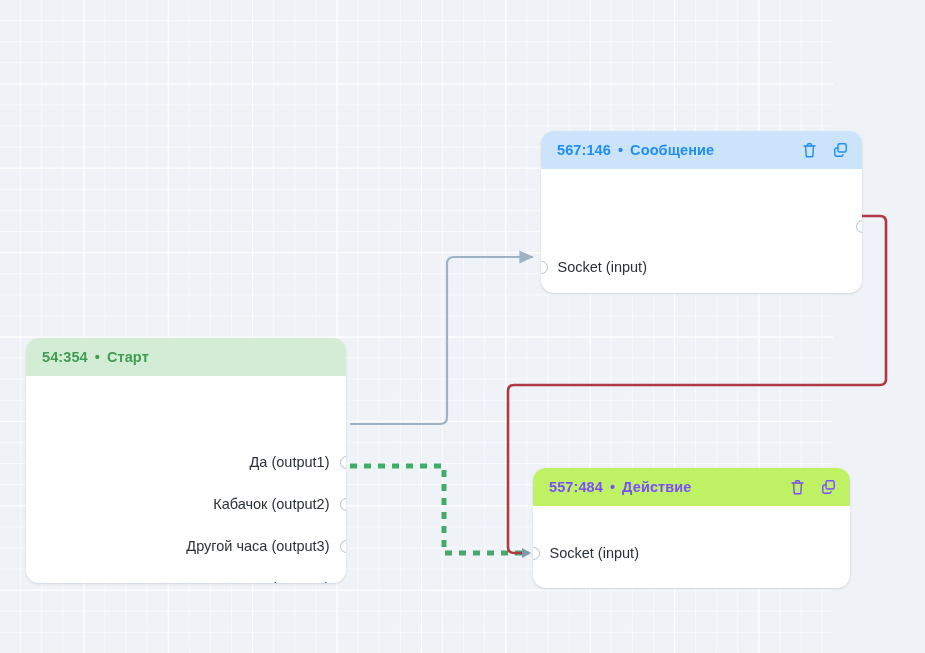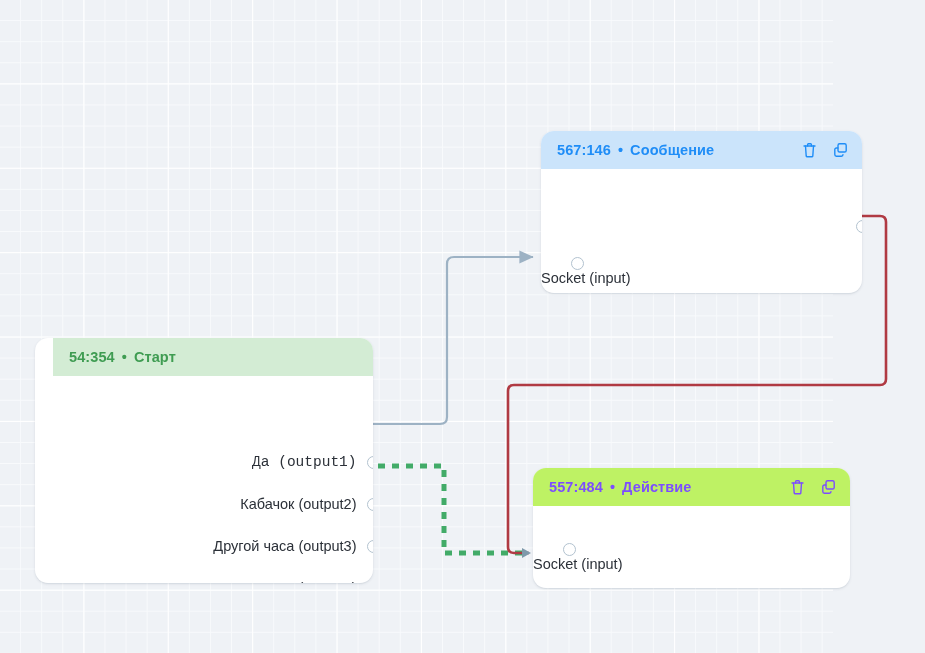--- a/index.html
+++ b/index.html
@@ -88,21 +88,21 @@
     display: flex;
     align-items: center;
     height: 20px;
   }
   .row-out {
     right: 0;
     flex-direction: row;
   }
   .row-in {
     left: 0;
-    flex-direction: column;
+    flex-direction: row;
   }
   .row-label {
     font-size: 14.5px;
     color: #2b3038;
     white-space: nowrap;
   }
   .socket {
     width: 13px;
     height: 13px;
     border-radius: 50%;
@@ -173,28 +173,28 @@
       <div class="row row-out" style="top:47px;">
         <span class="socket"></span>
       </div>
       <div class="row row-in" style="top:88px;">
         <span class="socket"></span>
         <span class="row-label">Socket (input)</span>
       </div>
     </div>
   </div>
 
-  <div class="node" style="left:35px; top:338px; width:320px; height:245px;padding-left:18px;">
+  <div class="node" style="left:26px; top:338px; width:320px; height:245px;">
     <div class="node-header hdr-green">
       <div class="node-title">
         <span>54:354</span><span class="sep">•</span><span>Старт</span>
       </div>
     </div>
     <div class="node-body">
-      <div class="row row-out" style="top:76px;font-family:Liberation Mono, monospace;">
+      <div class="row row-out" style="top:76px;">
         <span class="row-label">Да (output1)</span>
         <span class="socket"></span>
       </div>
       <div class="row row-out" style="top:118px;">
         <span class="row-label">Кабачок (output2)</span>
         <span class="socket"></span>
       </div>
       <div class="row row-out" style="top:160px;">
         <span class="row-label">Другой часа (output3)</span>
         <span class="socket"></span>

